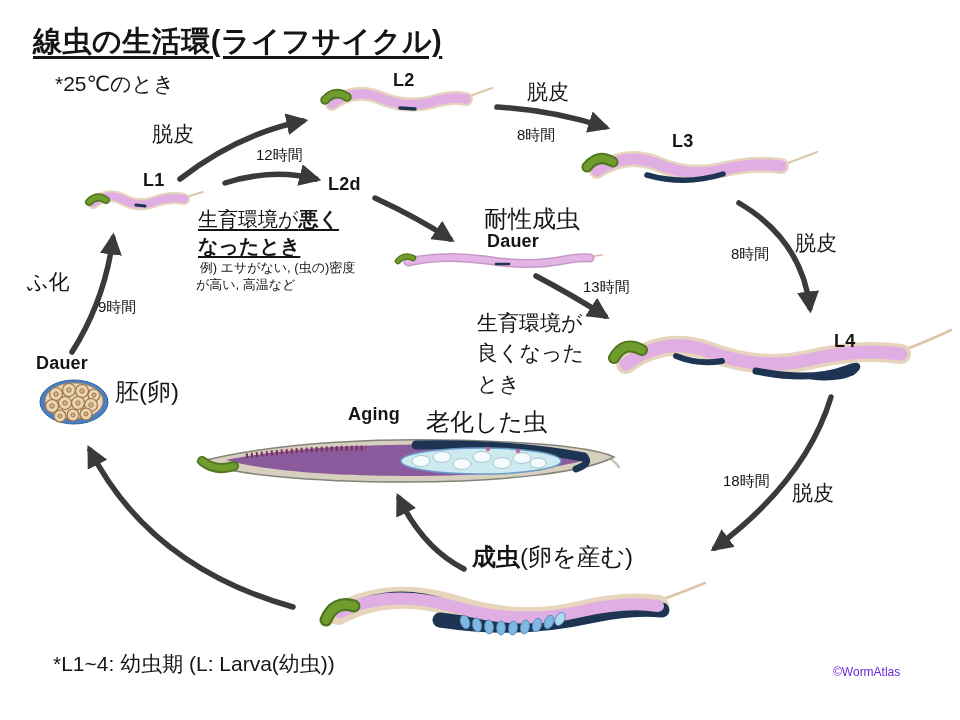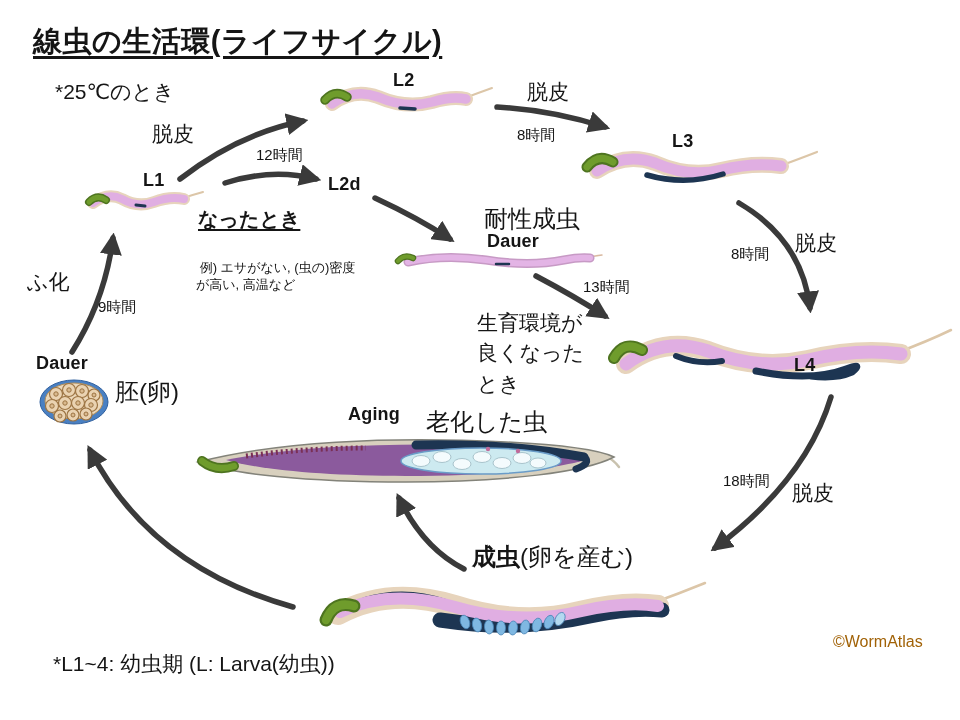--- a/index.html
+++ b/index.html
@@ -6,32 +6,32 @@
   #slide{
     position:relative;width:960px;height:720px;background:#ffffff;overflow:hidden;
     font-family:"Liberation Sans","DejaVu Sans",sans-serif;color:#151515;
   }
   .abs{position:absolute;}
   .title{
     font-size:29px;font-weight:bold;letter-spacing:0.5px;
     text-decoration:underline;text-decoration-thickness:2.5px;text-underline-offset:5px;
     white-space:nowrap;
   }
-  .sub{font-size:21px;margin-top:8px;}
+  .sub{font-size:21px;}
   .lbl{font-size:21px;white-space:nowrap;}
   .dur{font-size:15px;white-space:nowrap;}
   .stage{font-size:18px;font-weight:bold;white-space:nowrap;letter-spacing:0.2px;}
   .big{font-size:24px;white-space:nowrap;}
   .envbad{font-size:20px;line-height:1.35;}
   .envbad .u{text-decoration:underline;text-decoration-thickness:1.5px;text-underline-offset:3px;}
   .envbad b{font-weight:bold;}
   .examples{font-size:13px;line-height:1.3;width:160px;white-space:pre-wrap;}
   .envgood{font-size:21px;line-height:1.45;white-space:pre-line;}
   .footnote{font-size:21px;white-space:nowrap;}
-  .credit{font-size:16px;color:#a16207;white-space:nowrap;}
+  .credit{font-size:12px;color:#6d28d9;white-space:nowrap;margin-top:32px;}
   svg{display:block;}
   .arrowlayer{pointer-events:none;}
 </style>
 </head>
 <body>
 
 <div id="slide">
 
   <svg class="abs arrowlayer" style="left:0;top:0;" width="960" height="720" viewBox="0 0 960 720">
     <defs>
@@ -187,30 +187,31 @@
   <div class="abs stage" style="left:328px;top:174px;">L2d</div>
 
   <div class="abs lbl" style="left:527px;top:78px;">脱皮</div>
   <div class="abs dur" style="left:517px;top:126px;">8時間</div>
 
   <div class="abs stage" style="left:672px;top:131px;">L3</div>
 
   <div class="abs lbl" style="left:795px;top:229px;">脱皮</div>
   <div class="abs dur" style="left:731px;top:245px;">8時間</div>
 
-  <div class="abs stage" style="left:794px;top:331px;margin-top:24px;">L4</div>
+  <div class="abs stage" style="left:834px;top:331px;">L4</div>
 
   <div class="abs dur" style="left:723px;top:472px;">18時間</div>
   <div class="abs lbl" style="left:792px;top:479px;">脱皮</div>
 
   <div class="abs big" style="left:484px;top:203px;">耐性成虫</div>
   <div class="abs stage" style="left:487px;top:231px;">Dauer</div>
   <div class="abs dur" style="left:583px;top:278px;">13時間</div>
 
   <div class="abs envbad" style="left:198px;top:206px;">
+    <div><span class="u"><span>生育環境が</span><b>悪く</b></span></div>
     <div><span class="u"><b>なったとき</b></span></div>
   </div>
   <div class="abs examples" style="left:196px;top:260px;"> 例) エサがない, (虫の)密度が高い, 高温など</div>
 
   <div class="abs envgood" style="left:477px;top:308px;">生育環境が
 良くなった
 とき</div>
 
   <div class="abs stage" style="left:348px;top:404px;">Aging</div>
   <div class="abs big" style="left:426px;top:406px;">老化した虫</div>

